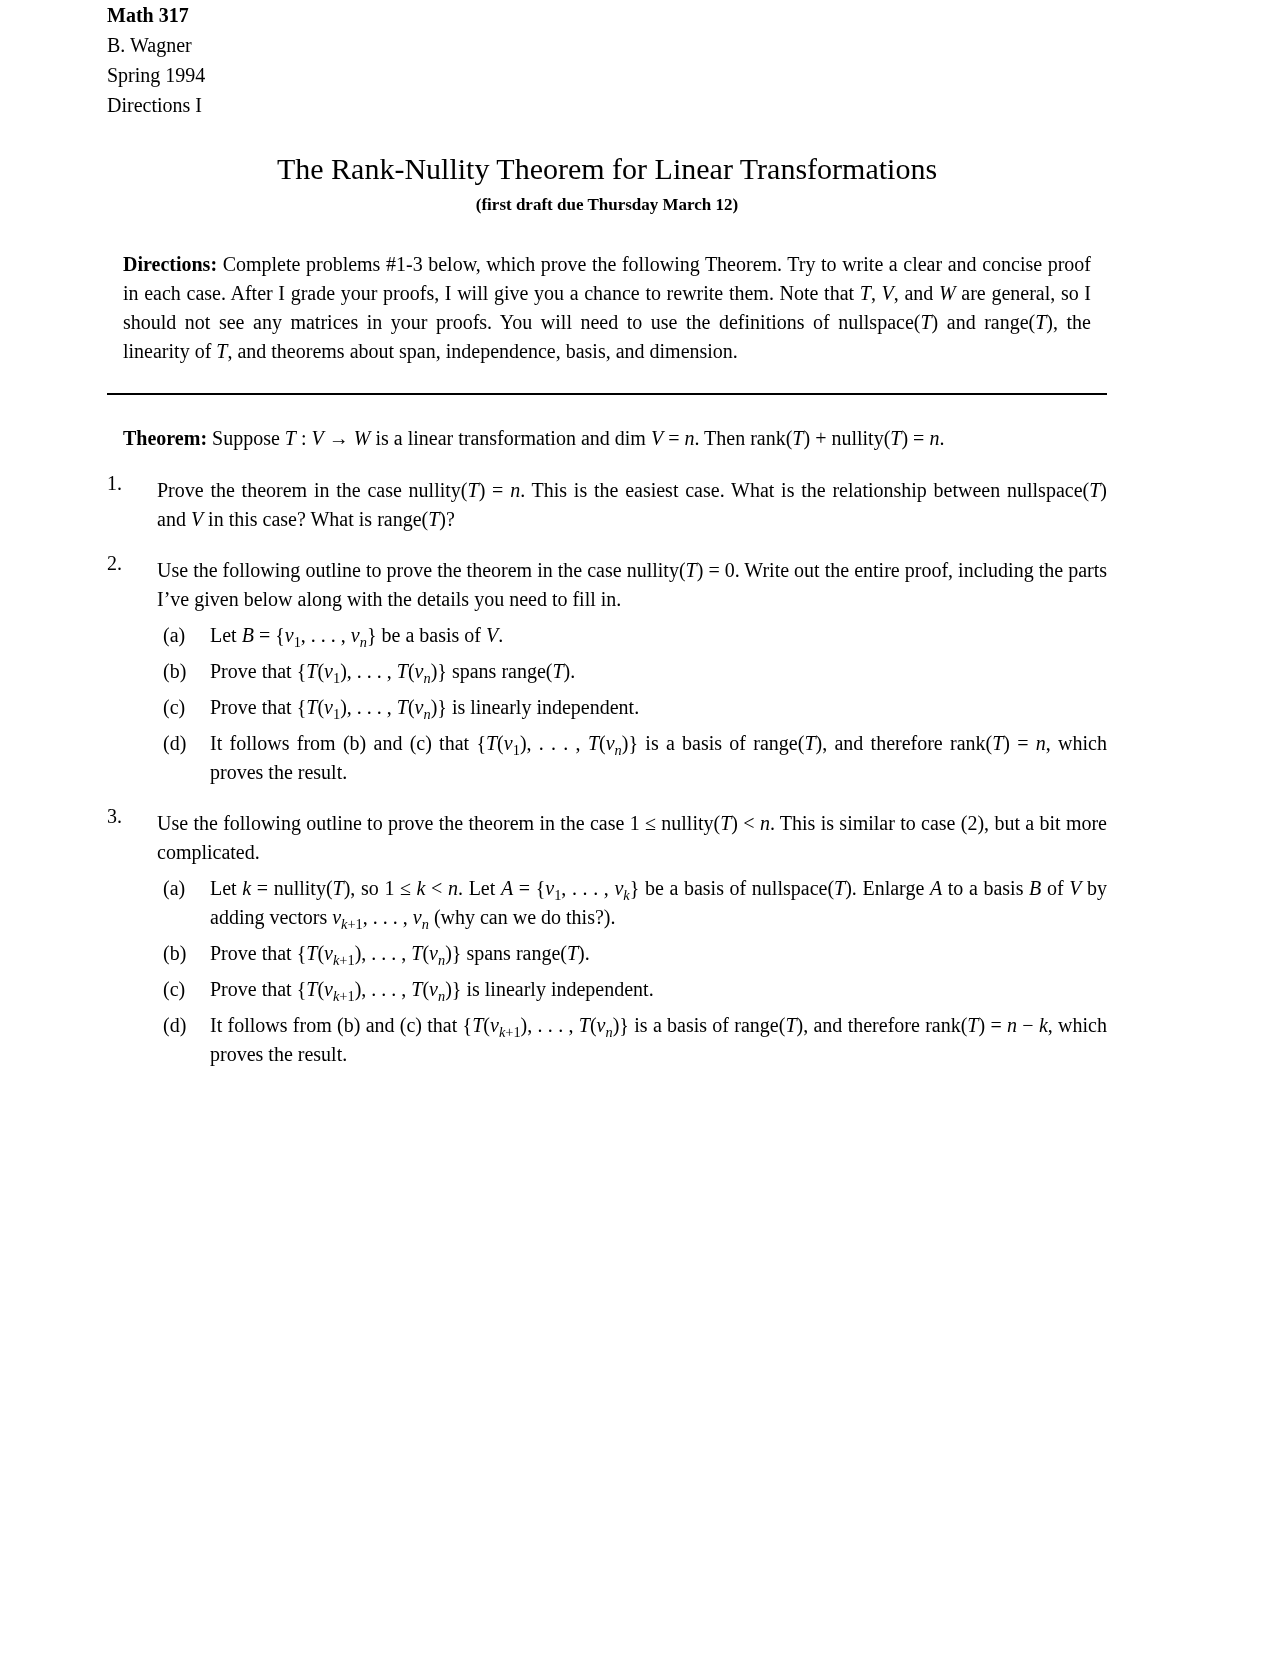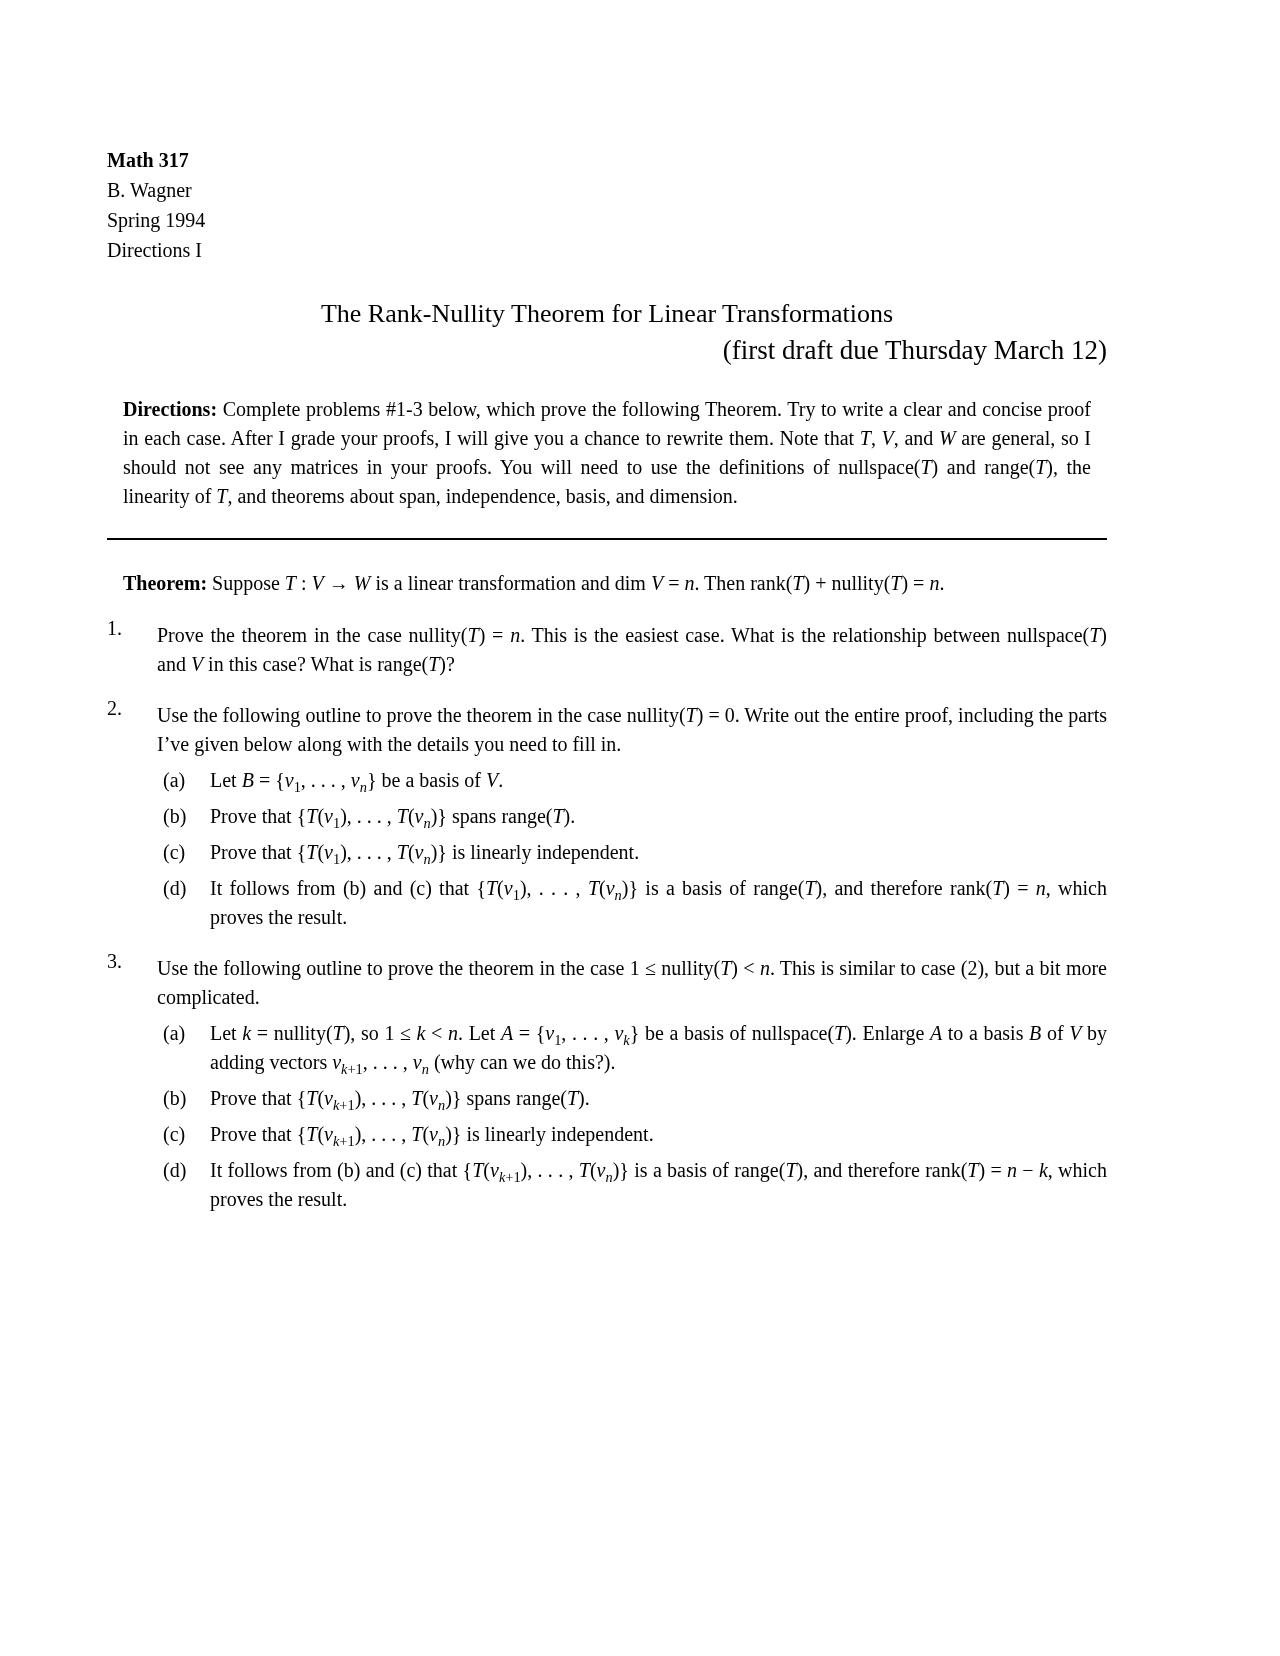--- a/index.html
+++ b/index.html
@@ -11,38 +11,38 @@
     height: 1656px;
     background: #ffffff;
     color: #000000;
     font-family: "Liberation Serif", "DejaVu Serif", serif;
     font-size: 20px;
     line-height: 29px;
   }
   .content {
     width: 1000px;
     margin-left: 107px;
-    padding-top: 145px;
   }
   .header div {
     line-height: 30px;
   }
   .bold { font-weight: bold; }
   .title {
-    font-size: 26px;
+    font-size: 30px;
     font-weight: normal;
     text-align: center;
     margin: 30px 0 4px 0;
     line-height: 38px;
   }
   .subtitle {
-    font-size: 27px;
-    text-align: right;
+    font-size: 17px;
+    text-align: center;
     margin: 0 0 32px 0;
     line-height: 26px;
+    font-weight: bold;
   }
   .para {
     text-align: justify;
     margin: 16px;
   }
   .rule {
     border: none;
     border-top: 2px solid #000000;
     margin: 27px 0 29px 0;
   }

